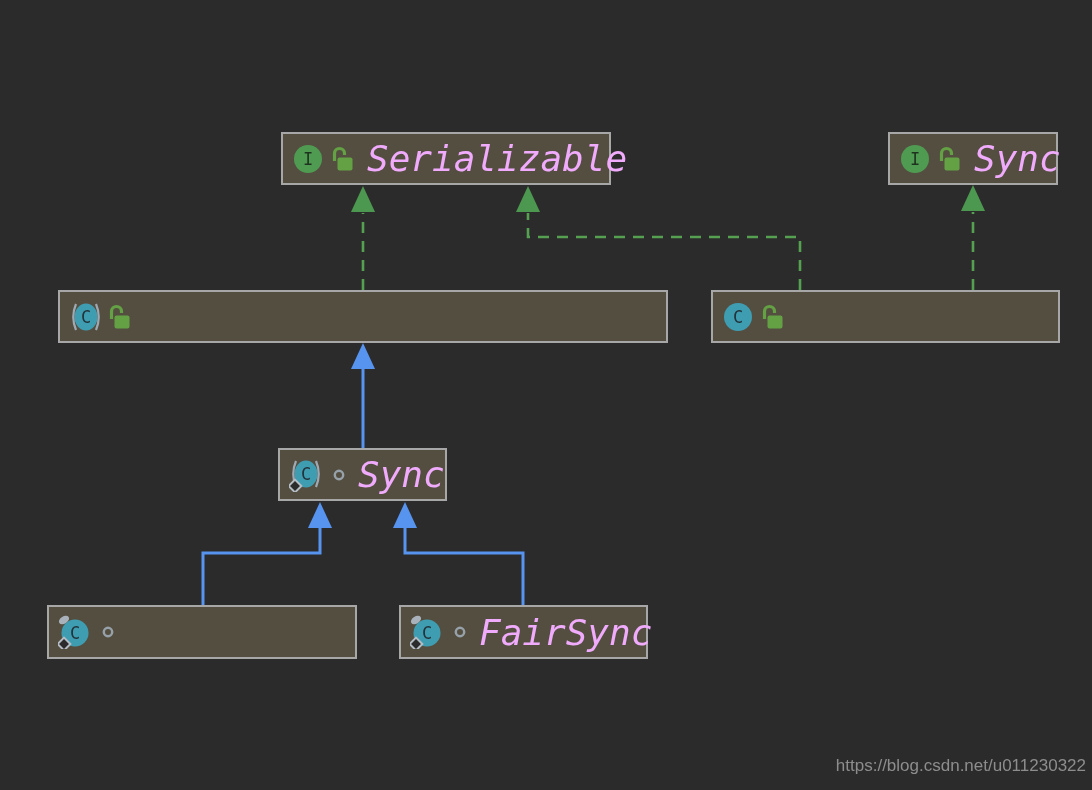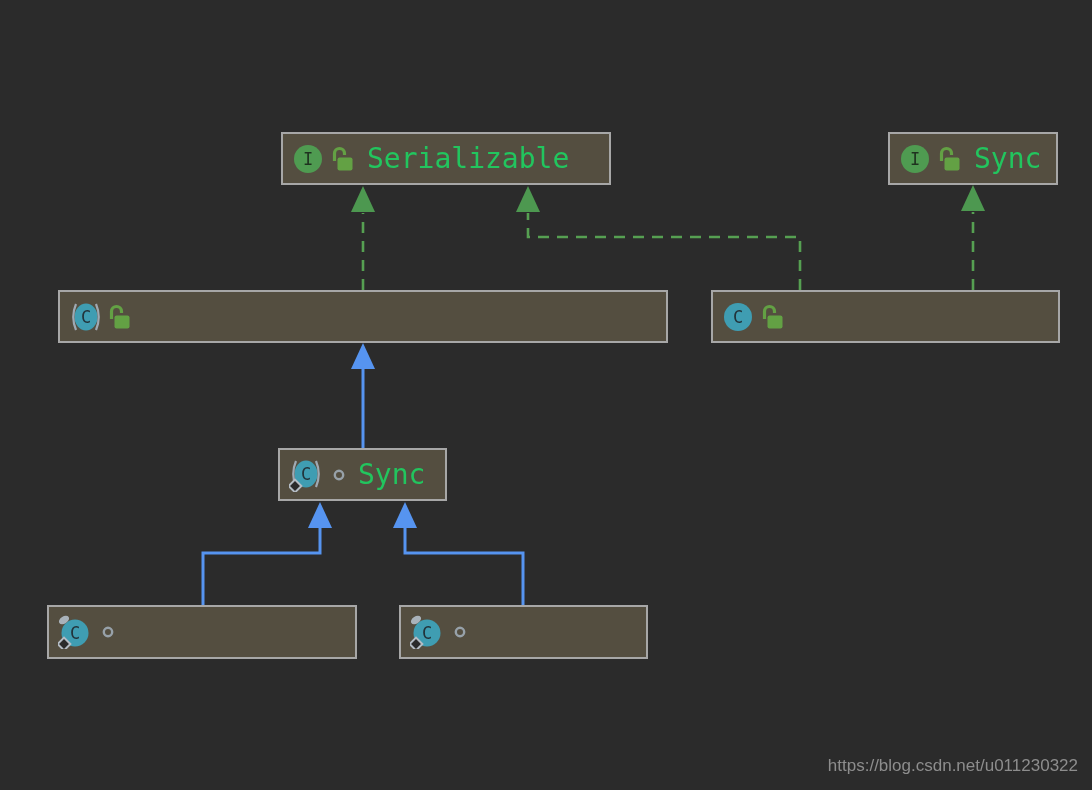--- a/index.html
+++ b/index.html
@@ -19,35 +19,36 @@
     box-sizing:border-box;
     background:#544e40;
     border:2px solid #a7a7a7;
     display:flex;
     align-items:center;
     padding-left:9px;
     z-index:1;
     cursor:default;
   }
   .node .label{
-    font-size:28px;
-    color:#22c55e;
+    font-size:36px;
+    color:#f0abfc;
     margin-left:12px;
     white-space:nowrap;
     letter-spacing:0;
+    font-style:italic;
   }
   .icon{display:inline-block;flex:0 0 auto;}
   .icon + .icon{margin-left:5px;}
   .icon-letter{
     font-family:"DejaVu Sans Mono", monospace;
     font-size:17px;
   }
   .watermark{
     position:absolute;
-    right:14px;
+    right:6px;
     top:756px;
     font-family:"Liberation Sans", sans-serif;
     font-size:17px;
     color:#8d8d8d;
     z-index:2;
   }
 </style>
 </head>
 <body>
 
@@ -171,15 +172,16 @@
     <g>
       <ellipse cx="6" cy="5" rx="5.5" ry="3.6" transform="rotate(-32 6 5)" fill="#a9b2ba"></ellipse>
     </g>
     <g>
       <rect x="-4.5" y="-4.5" width="9" height="9" transform="translate(6,29) rotate(45 0 0)" fill="#2b2b2b" stroke="#b4bcc4" stroke-width="2"></rect>
     </g>
   </svg>
   <svg class="icon" width="14" height="14" viewBox="0 0 14 14" style="margin-left:9px;">
     <circle cx="7" cy="7" r="4.2" fill="none" stroke="#97a1a9" stroke-width="2.4"></circle>
   </svg>
+  <span class="label">FairSync</span>
 </div>
 
 <div class="watermark">https://blog.csdn.net/u011230322</div>
 
 </body></html>

